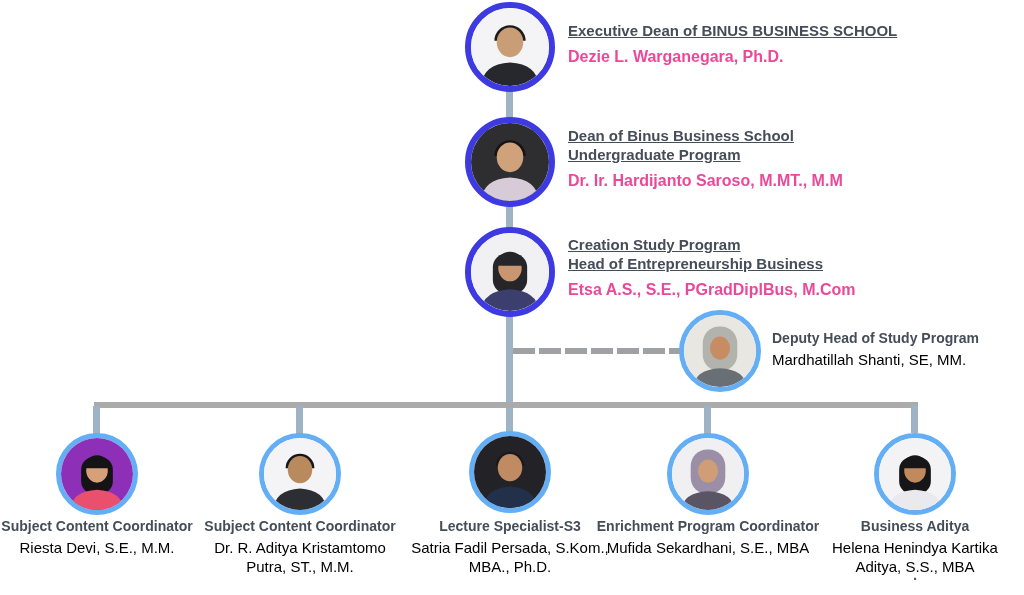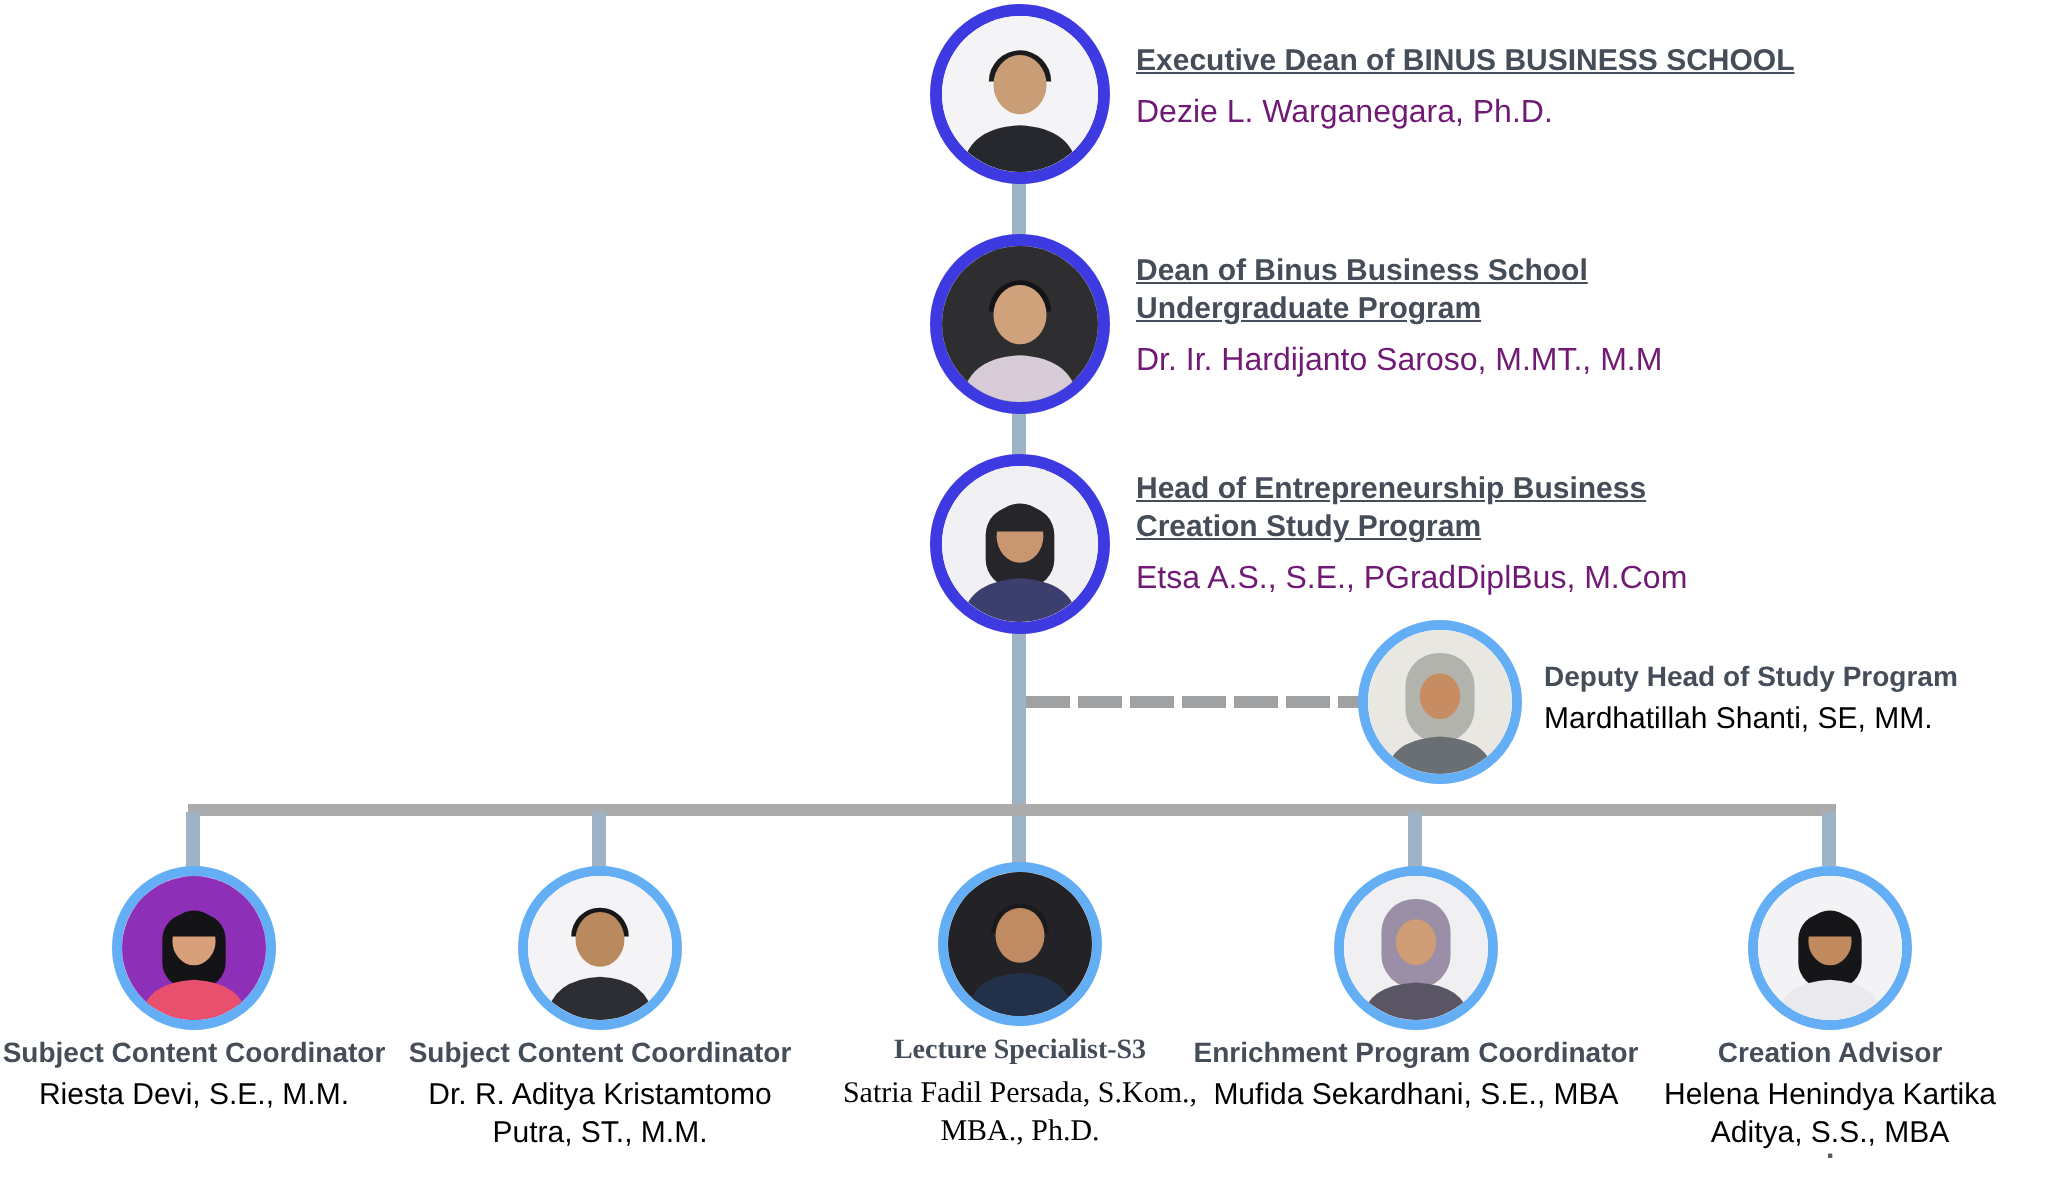--- a/index.html
+++ b/index.html
@@ -19,21 +19,21 @@
     position:absolute;border-radius:50%;background:#fff;box-sizing:border-box;
   }
   .ring-exec{border:6px solid #3E3AE2;}
   .ring-staff{border:5px solid #64AEF5;}
   .sz-lg{width:90px;height:90px;}
   .sz-sm{width:82px;height:82px;}
   .avatar{position:absolute;inset:0;border-radius:50%;overflow:hidden;display:block;width:100%;height:100%;}
   
   .tblock{position:absolute;}
   .role{font-size:15px;font-weight:bold;color:#454D59;line-height:19px;text-decoration:underline;}
-  .pname{font-size:16px;font-weight:400;color:#701a75;line-height:20px;margin-top:7px;}
+  .pname{font-size:16px;font-weight:700;color:#ec4899;line-height:20px;margin-top:7px;}
   .role-sm{font-size:14px;font-weight:bold;color:#454D59;line-height:18px;}
   .pname-sm{font-size:15px;font-weight:500;color:#000000;line-height:19px;margin-top:3px;}
   .centered{text-align:center;}
   .period{position:absolute;font-size:15px;color:#555a63;font-weight:bold;}
   
   .p1 .bg{fill:#f4f4f6}.p1 .hair{fill:#1b1b1d}.p1 .skin{fill:#c99d76}.p1 .shirt{fill:#26282e}
   .p2 .bg{fill:#2e2d30}.p2 .hair{fill:#141316}.p2 .skin{fill:#cfa27c}.p2 .shirt{fill:#d8cbd8}
   .p3 .bg{fill:#f1f1f3}.p3 .hair{fill:#26262a}.p3 .skin{fill:#c9976f}.p3 .shirt{fill:#3c3f6e}
   .p4 .bg{fill:#e9e7e2}.p4 .hair{fill:#b3b3ae}.p4 .skin{fill:#c78c62}.p4 .shirt{fill:#6a6f75}
   .p5 .bg{fill:#8e2fb8}.p5 .hair{fill:#141316}.p5 .skin{fill:#d8a07a}.p5 .shirt{fill:#e8506e}
@@ -87,22 +87,22 @@
   <div class="node-circle ring-exec sz-lg" style="left:465px;top:227px;">
     <svg class="avatar p3" viewBox="0 0 100 100">
       <rect class="bg" x="0" y="0" width="100" height="100"></rect>
       <rect class="hair" x="28" y="26" width="44" height="52" rx="18"></rect>
       <ellipse class="skin" cx="50" cy="45" rx="15" ry="17"></ellipse>
       <path class="hair" d="M32 42 a18 18 0 0 1 36 0 z"></path>
       <path class="shirt" d="M13 100 Q15 74 50 72 Q85 74 87 100 Z"></path>
     </svg>
   </div>
   <div class="tblock" style="left:568px;top:235px;width:420px;">
+    <div class="role">Creation Study Program</div>
     <div class="role">Head of Entrepreneurship Business</div>
-    <div class="role">Creation Study Program</div>
     <div class="pname">Etsa A.S., S.E., PGradDiplBus, M.Com</div>
   </div>
 
   <div class="node-circle ring-staff sz-sm" style="left:679px;top:310px;">
     <svg class="avatar p4" viewBox="0 0 100 100">
       <rect class="bg" x="0" y="0" width="100" height="100"></rect>
       <rect class="hair" x="26" y="16" width="48" height="62" rx="23"></rect>
       <ellipse class="skin" cx="50" cy="46" rx="14" ry="16"></ellipse>
       <path class="shirt" d="M13 100 Q15 76 50 74 Q85 76 87 100 Z"></path>
     </svg>
@@ -141,21 +141,21 @@
   </div>
 
   <div class="node-circle ring-staff sz-sm" style="left:469px;top:431px;">
     <svg class="avatar p7" viewBox="0 0 100 100">
       <rect class="bg" x="0" y="0" width="100" height="100"></rect>
       <path class="hair" d="M30 42 a20 20 0 0 1 40 0 z"></path>
       <ellipse class="skin" cx="50" cy="44" rx="17" ry="19"></ellipse>
       <path class="shirt" d="M13 100 Q15 72 50 70 Q85 72 87 100 Z"></path>
     </svg>
   </div>
-  <div class="tblock centered" style="left:400px;top:517px;width:220px;font-family:Liberation Serif, serif;">
+  <div class="tblock centered" style="left:400px;top:517px;width:220px;">
     <div class="role-sm">Lecture Specialist-S3</div>
     <div class="pname-sm">Satria Fadil Persada, S.Kom.,</div>
     <div class="pname-sm" style="margin-top:0;">MBA., Ph.D.</div>
   </div>
 
   <div class="node-circle ring-staff sz-sm" style="left:667px;top:433px;">
     <svg class="avatar p8" viewBox="0 0 100 100">
       <rect class="bg" x="0" y="0" width="100" height="100"></rect>
       <rect class="hair" x="26" y="16" width="48" height="62" rx="23"></rect>
       <ellipse class="skin" cx="50" cy="46" rx="14" ry="16"></ellipse>
@@ -170,20 +170,20 @@
   <div class="node-circle ring-staff sz-sm" style="left:874px;top:433px;">
     <svg class="avatar p9" viewBox="0 0 100 100">
       <rect class="bg" x="0" y="0" width="100" height="100"></rect>
       <rect class="hair" x="28" y="26" width="44" height="52" rx="18"></rect>
       <ellipse class="skin" cx="50" cy="45" rx="15" ry="17"></ellipse>
       <path class="hair" d="M32 42 a18 18 0 0 1 36 0 z"></path>
       <path class="shirt" d="M13 100 Q15 74 50 72 Q85 74 87 100 Z"></path>
     </svg>
   </div>
   <div class="tblock centered" style="left:810px;top:517px;width:210px;">
-    <div class="role-sm">Creation Advisor</div>
+    <div class="role-sm">Business Aditya</div>
     <div class="pname-sm">Helena Henindya Kartika</div>
     <div class="pname-sm" style="margin-top:0;">Aditya, S.S., MBA</div>
   </div>
 
   <div class="period" style="left:913px;top:566px;">.</div>
 
 </div>
 
 </body></html>

